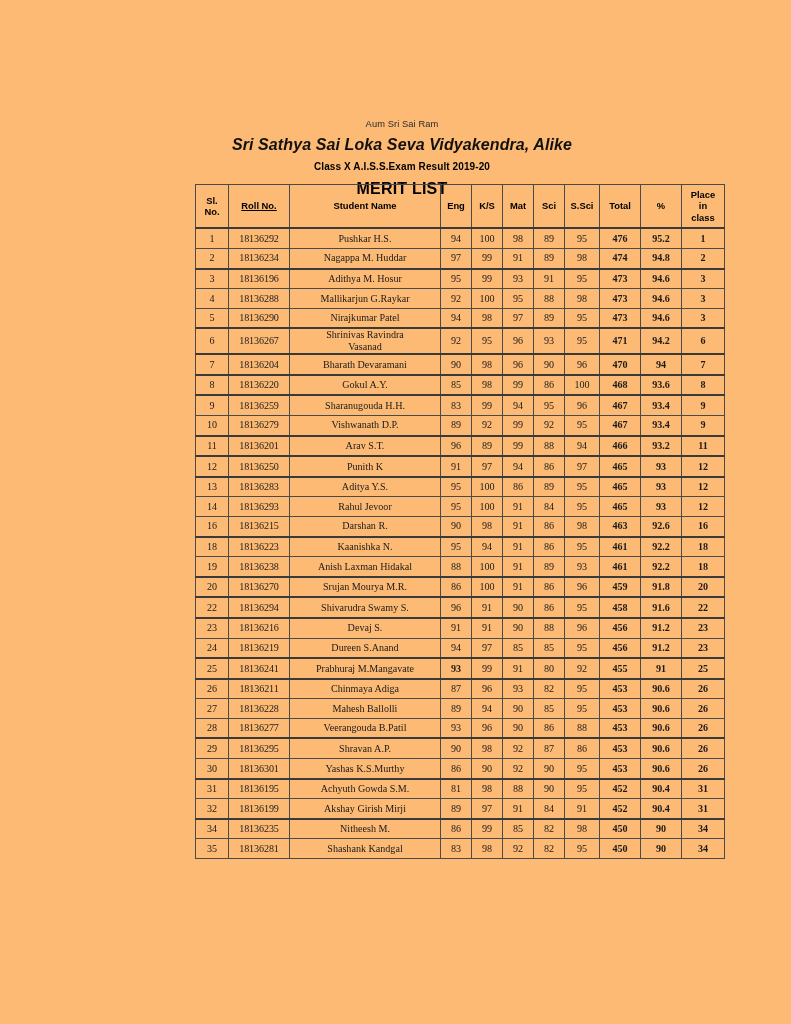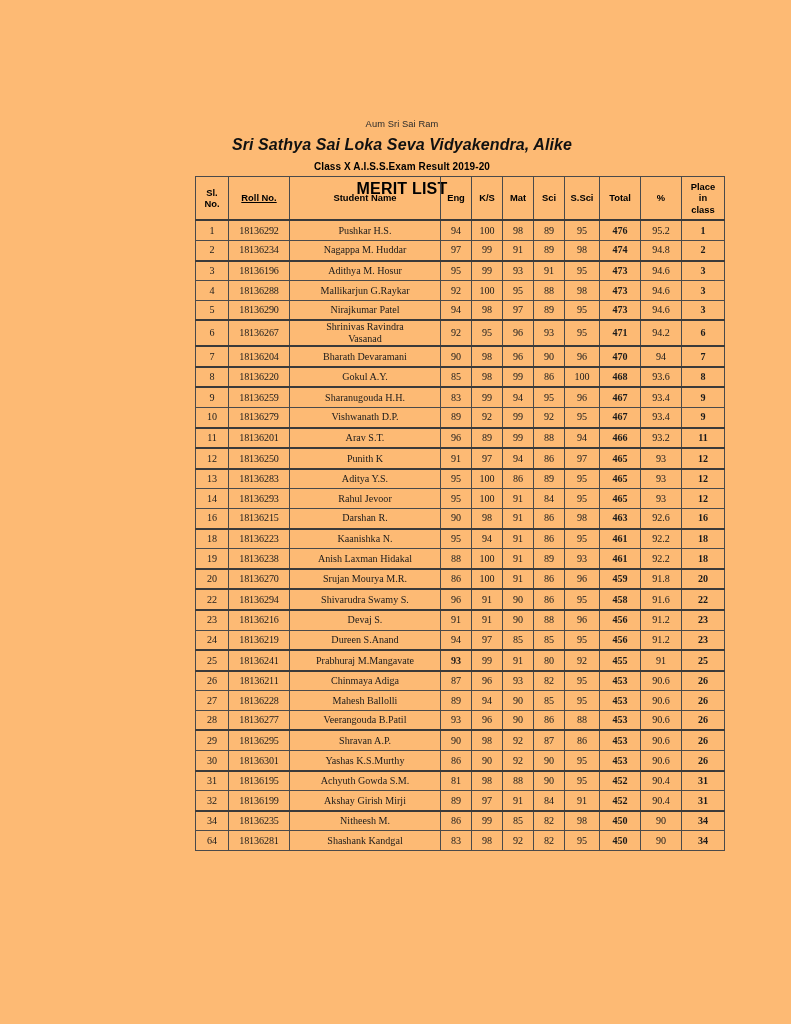--- a/index.html
+++ b/index.html
@@ -63,21 +63,21 @@
     font-weight: 700;
     color: #000;
     letter-spacing: .2px;
     margin-top: 4px;
   }
 
   
   .merit-table-wrap {
     position: absolute;
     left: 167px;
-    top: 176px;
+    top: 184px;
     width: 470px;
     padding-left: 28px;
   }
   table.merit {
     border-collapse: collapse;
     width: 470px;
     table-layout: fixed;
   }
   table.merit th,
   table.merit td {
@@ -123,21 +123,21 @@
     text-align: left;
     padding-left: 7px;
     font-size: 10.2px;
   }
   td.name .nm {
     display: block;
     line-height: 1.18;
   }
   td.mark    { font-size: 10.1px; }
   td.total   { font-weight: 700; font-size: 10.3px; }
-  td.pct     { font-weight: 400; font-size: 10.3px; }
+  td.pct     { font-weight: 700; font-size: 10.3px; }
   td.place   { font-weight: 700; font-size: 9.9px; }
   td.bold-mark { font-weight: 700; }
 
   tr.tall td { height: 29px; }
 
   
   tr.grp-top td { border-top: 2px solid #3a3a3a; }
   thead th { border-bottom: 1.6px solid #3a3a3a; }
   
   th.c-sci, td.c-sci { border-left: 1.8px solid #3a3a3a; }
@@ -566,21 +566,21 @@
             <td class="mark">86</td>
             <td class="mark">99</td>
             <td class="mark">85</td>
             <td class="mark c-sci">82</td>
             <td class="mark">98</td>
             <td class="total">450</td>
             <td class="pct">90</td>
             <td class="place">34</td>
           </tr>
           <tr>
-            <td class="sl">64</td>
+            <td class="sl">35</td>
             <td class="roll">18136281</td>
             <td class="name">Shashank Kandgal</td>
             <td class="mark">83</td>
             <td class="mark">98</td>
             <td class="mark">92</td>
             <td class="mark c-sci">82</td>
             <td class="mark">95</td>
             <td class="total">450</td>
             <td class="pct">90</td>
             <td class="place">34</td>

